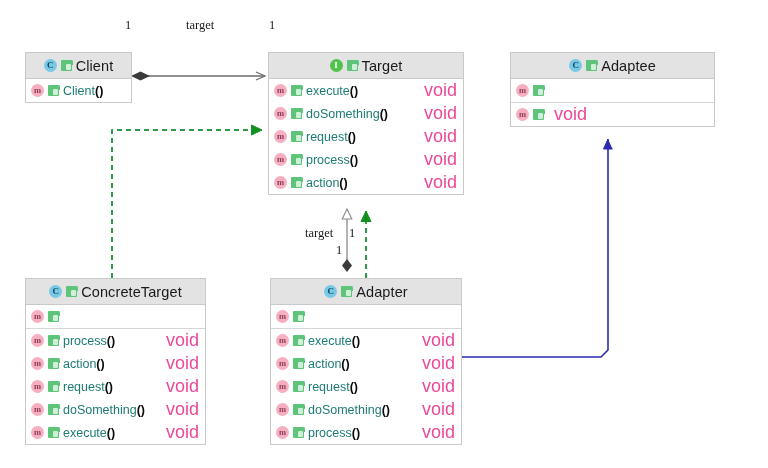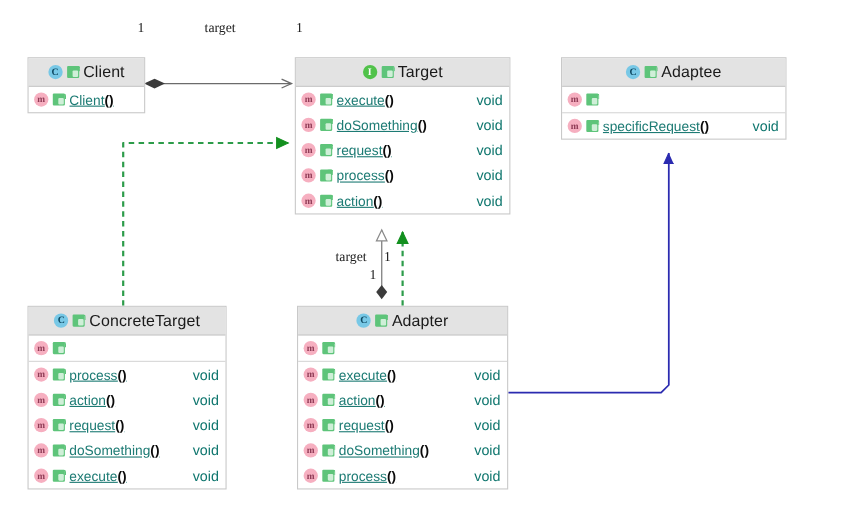--- a/index.html
+++ b/index.html
@@ -63,32 +63,31 @@
     align-items: center;
     padding: 0 6px 0 5px;
     gap: 4px;
     white-space: nowrap;
   }
   .member-name {
     font-size: 12.5px;
     color: #1d7b74;
     flex: 1 1 auto;
     overflow: hidden;
-    text-decoration: underline;
   }
   .member-name .paren {
     color: #0a0a0a;
     font-weight: bold;
   }
   .member-name .arg {
     color: #0a0a0a;
   }
   .member-type {
-    font-size: 13px;
-    color: #0f766e;
+    font-size: 18px;
+    color: #ec4899;
     margin-left: 6px;
     flex: 0 0 auto;
   }
 
   
   .ic {
     flex: 0 0 auto;
     display: inline-block;
     position: relative;
   }
@@ -275,21 +274,20 @@
     <div class="uml-section">
       <div class="uml-row">
         <span class="ic ic-method">m</span>
         <span class="ic ic-public"></span>
       </div>
     </div>
     <div class="uml-section">
       <div class="uml-row">
         <span class="ic ic-method">m</span>
         <span class="ic ic-public"></span>
-        <span class="member-name"><span>specificRequest</span><span class="paren">()</span></span>
         <span class="member-type">void</span>
       </div>
     </div>
   </div>
 
   <div class="uml-class" style="left:25px; top:278px; width:181px;">
     <div class="uml-header">
       <span class="ic ic-class">C</span>
       <span class="ic ic-public"></span>
       <span class="uml-title">ConcreteTarget</span>

